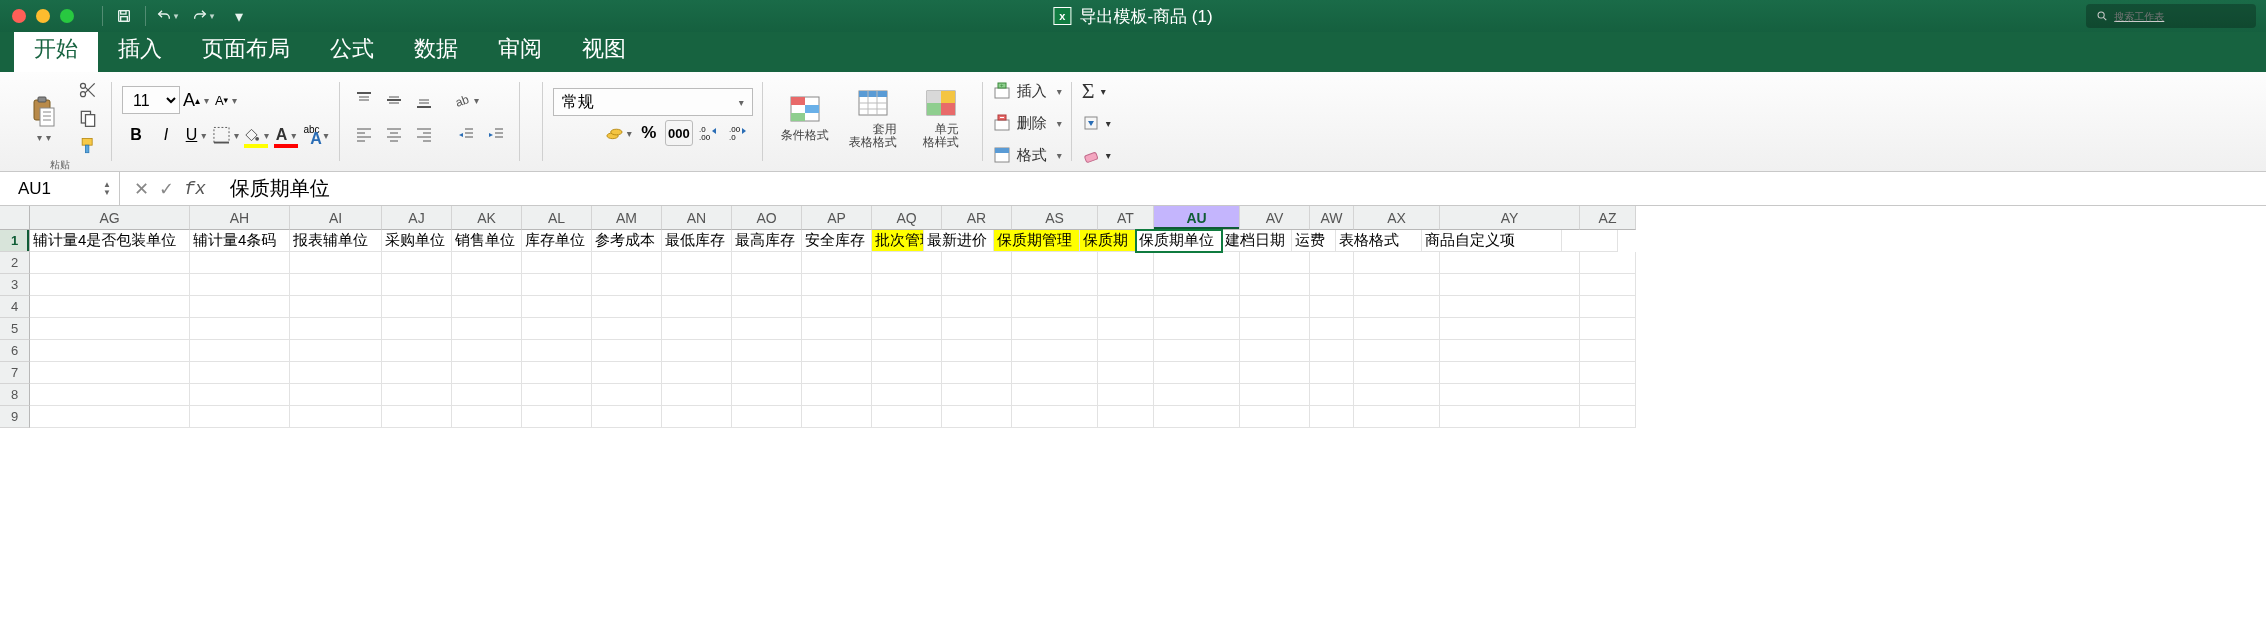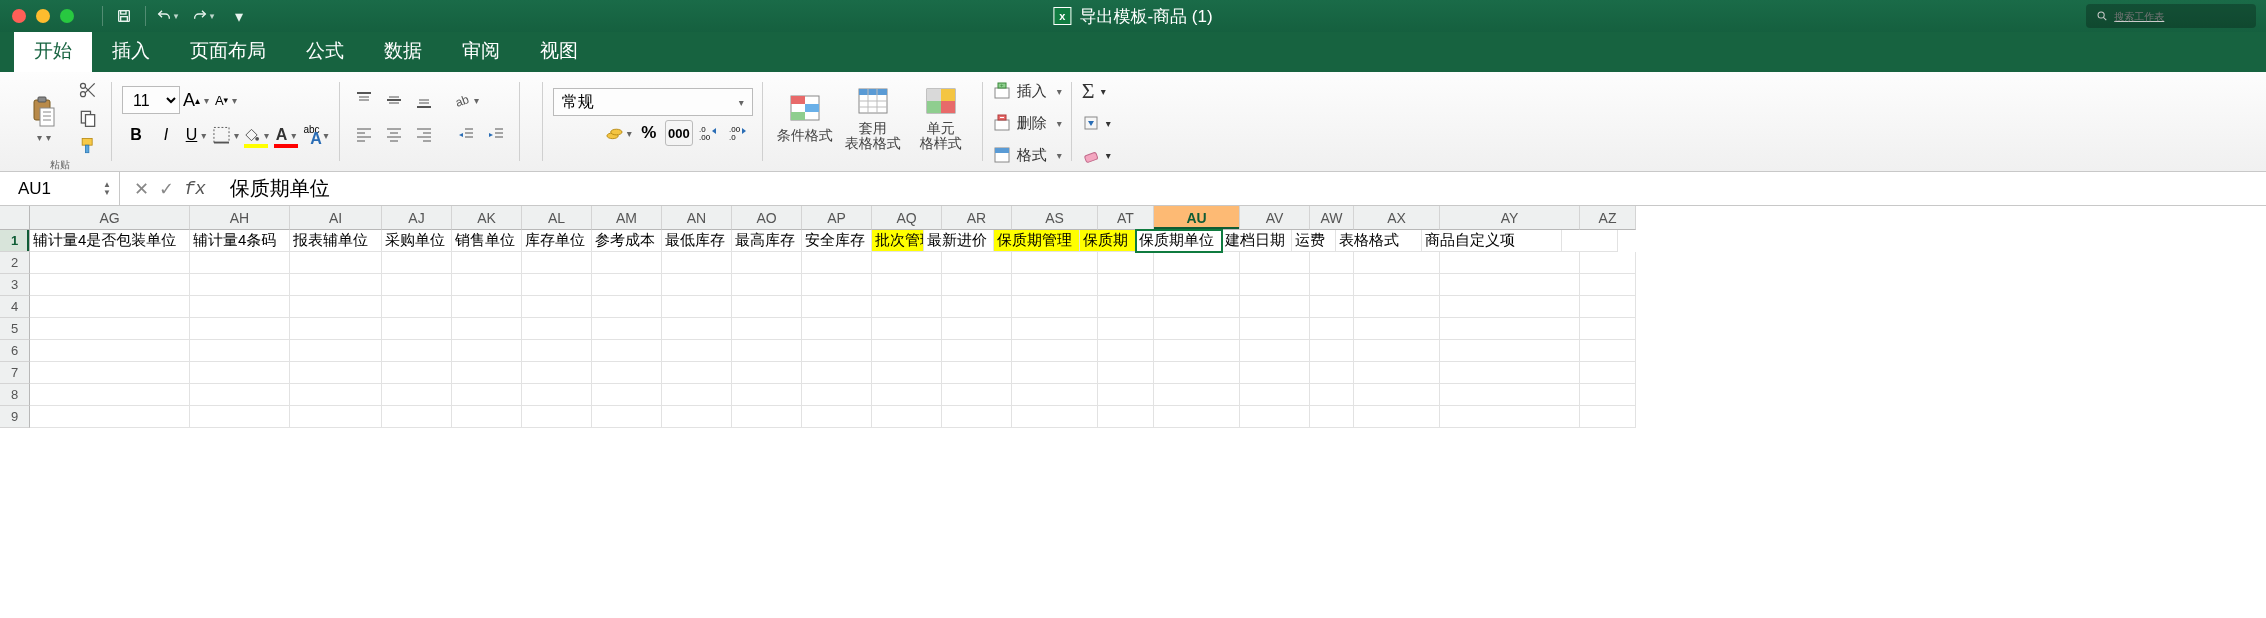--- a/index.html
+++ b/index.html
@@ -18,21 +18,21 @@
   .qat-sep { width: 1px; height: 20px; background: rgba(255,255,255,0.25); }
   .drop-arrow::after { content: "▾"; font-size: 9px; margin-left: 2px; opacity: 0.8; }
   .title-center { position: absolute; left: 50%; transform: translateX(-50%); display: flex; align-items: center; gap: 8px; font-size: 17px; color: #fff; }
   .title-center .ficon { width: 18px; height: 18px; background: #107c41; border: 1px solid #fff; font-size: 11px; display: flex; align-items: center; justify-content: center; font-weight: bold; }
   .searchbox { margin-left: auto; margin-right: 10px; display: flex; align-items: center; gap: 6px; background: rgba(0,0,0,0.25); border-radius: 4px; padding: 3px 10px; height: 24px; width: 170px; }
   .searchbox input { background: transparent; border: none; color: #ccc; font-size: 10px; outline: none; width: 100%; text-decoration: underline; }
   .searchbox svg { width: 14px; height: 14px; fill: #ccc; }
 
   
   .tabs { height: 40px; background: #176340; display: flex; align-items: flex-end; padding-left: 14px; gap: 0; }
-  .tab { padding: 10px 20px 8px; color: #fff; font-size: 19px; font-weight: 500; cursor: pointer; }
+  .tab { padding: 10px 20px 8px; color: #fff; font-size: 22px; font-weight: 500; cursor: pointer; }
   .tab.active { background: #fff; color: #176340; border-top-left-radius: 3px; border-top-right-radius: 3px; }
 
   
   .ribbon { height: 100px; background: linear-gradient(#fdfdfd, #f0f0f0); border-bottom: 1px solid #c8c8c8; display: flex; align-items: stretch; padding: 4px 8px 0; }
   .rgroup { display: flex; flex-direction: column; align-items: center; padding: 2px 10px 0; position: relative; }
   .rgroup::after { content: ""; position: absolute; right: 0; top: 6px; bottom: 10px; width: 1px; background: #d0d0d0; }
   .rgroup:last-child::after { display: none; }
   .rgroup-body { display: flex; align-items: center; gap: 4px; flex: 1; }
   .rgroup-label { font-size: 10px; color: #666; padding-bottom: 4px; }
 
@@ -47,21 +47,21 @@
   .btn-sq { width: 28px; height: 26px; border: 1px solid transparent; display: inline-flex; align-items: center; justify-content: center; font-size: 16px; border-radius: 3px; }
   .colorstrip { width: 24px; height: 4px; }
 
   .mid-btn { display: flex; align-items: center; gap: 6px; height: 26px; padding: 0 6px; font-size: 15px; color: #444; }
   .mid-btn.disabled { color: #999; }
 
   .number-combo { width: 200px; height: 28px; border: 1px solid #bbb; background: #fdfdfd; font-size: 16px; padding: 0 8px; display: flex; align-items: center; justify-content: space-between;}
 
   .vbtn { display: flex; flex-direction: column; align-items: center; gap: 2px; width: 64px; }
   .vbtn svg, .vbtn .vicon { width: 36px; height: 36px; }
-  .vbtn-label { font-size: 14px; color: #444; text-align: center; line-height: 1.1; }
+  .vbtn-label { font-size: 12px; color: #444; text-align: right; line-height: 1.1; }
 
   .cellrow { display: flex; align-items: center; gap: 6px; font-size: 15px; color: #333; height: 26px;}
   .cellrow svg { width: 18px; height: 18px; }
   .drop::after { content: "▾"; font-size: 10px; color: #666; margin-left: 4px; }
 
   
   .sigma { font-size: 22px; font-family: "Times New Roman", serif; }
 
   
   .fbar { height: 34px; border-bottom: 1px solid #c8c8c8; display: flex; align-items: center; background: #fff; padding-left: 10px; }
@@ -71,21 +71,21 @@
   .namebox .stepper span { font-size: 8px; line-height: 8px; color: #666; }
   .fbar-btns { display: flex; gap: 10px; padding: 0 14px; color: #888; font-size: 18px; align-items: center;}
   .fbar-btns .fx { font-style: italic; font-family: Liberation Mono, monospace; color: #555; }
   .fbar-input { flex: 1; padding: 0 10px; font-size: 20px; border: none; outline: none; }
 
   
   .grid-wrap { position: relative; }
   .cornercell { position: absolute; left: 0; top: 0; width: 30px; height: 24px; background: #eef0f0; border-right: 1px solid #b8b8b8; border-bottom: 1px solid #b8b8b8; }
   .colheads { margin-left: 30px; display: flex; height: 24px; }
   .colhead { border-right: 1px solid #d4d4d4; border-bottom: 1px solid #b8b8b8; background: #eef0f0; display: flex; align-items: center; justify-content: center; font-size: 14px; color: #555; position: relative;}
-  .colhead.active { background: #fdba74; color: #0f5c35; font-weight: 600; }
+  .colhead.active { background: #c4b5fd; color: #0f5c35; font-weight: 600; }
   .colhead.active::after { content:""; position:absolute; bottom:0; left:0; right:0; height:2px; background:#0f5c35;}
   .rows { }
   .row { display: flex; height: 22px; }
   .rowhead { width: 30px; border-right: 1px solid #b8b8b8; border-bottom: 1px solid #d4d4d4; background: #eef0f0; display: flex; align-items: center; justify-content: center; font-size: 13px; color: #555; flex-shrink: 0; position: relative;}
   .rowhead.active { background: #d8e4da; color: #0f5c35; font-weight: 600;}
   .rowhead.active::after { content:""; position:absolute; right:0; top:0; bottom:0; width:2px; background:#0f5c35;}
   .cell { border-right: 1px solid #e2e2e2; border-bottom: 1px solid #e2e2e2; font-size: 15px; padding: 0 3px; display: flex; align-items: center; overflow: hidden; white-space: nowrap; }
   .hl { background: #ffff00; }
   .selcell { outline: 2px solid #0f7b3f; outline-offset: -1px; z-index: 2; position: relative; }
 </style>

